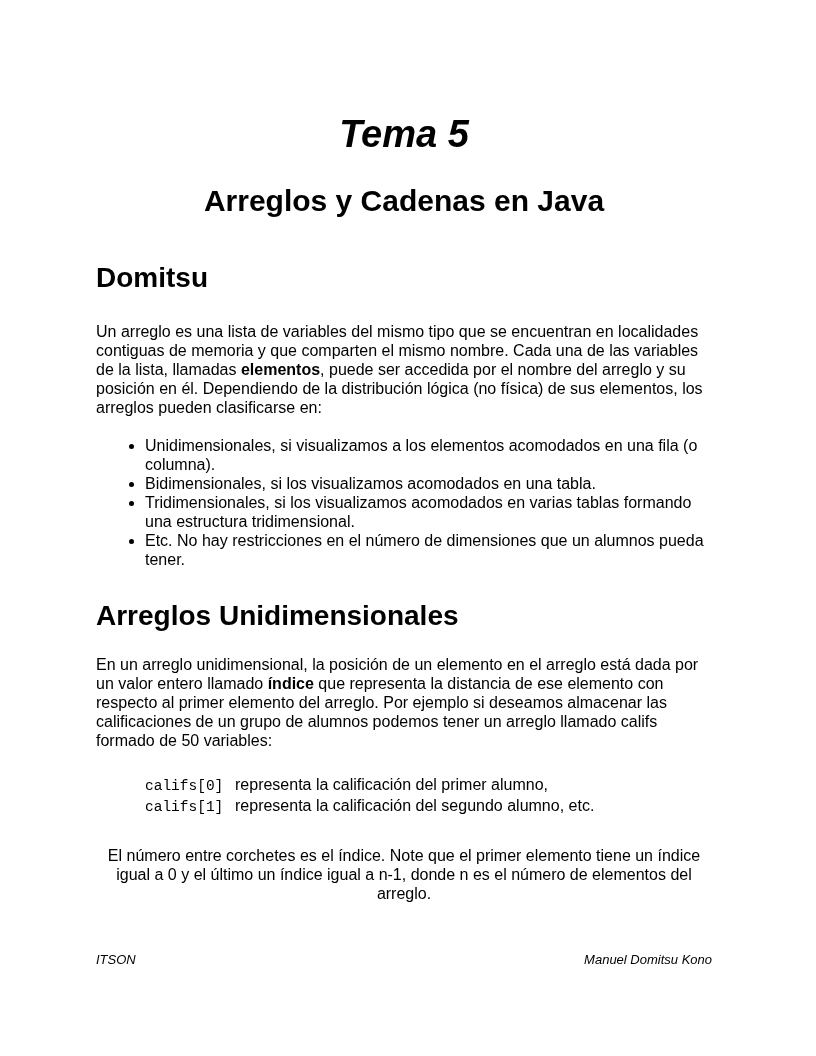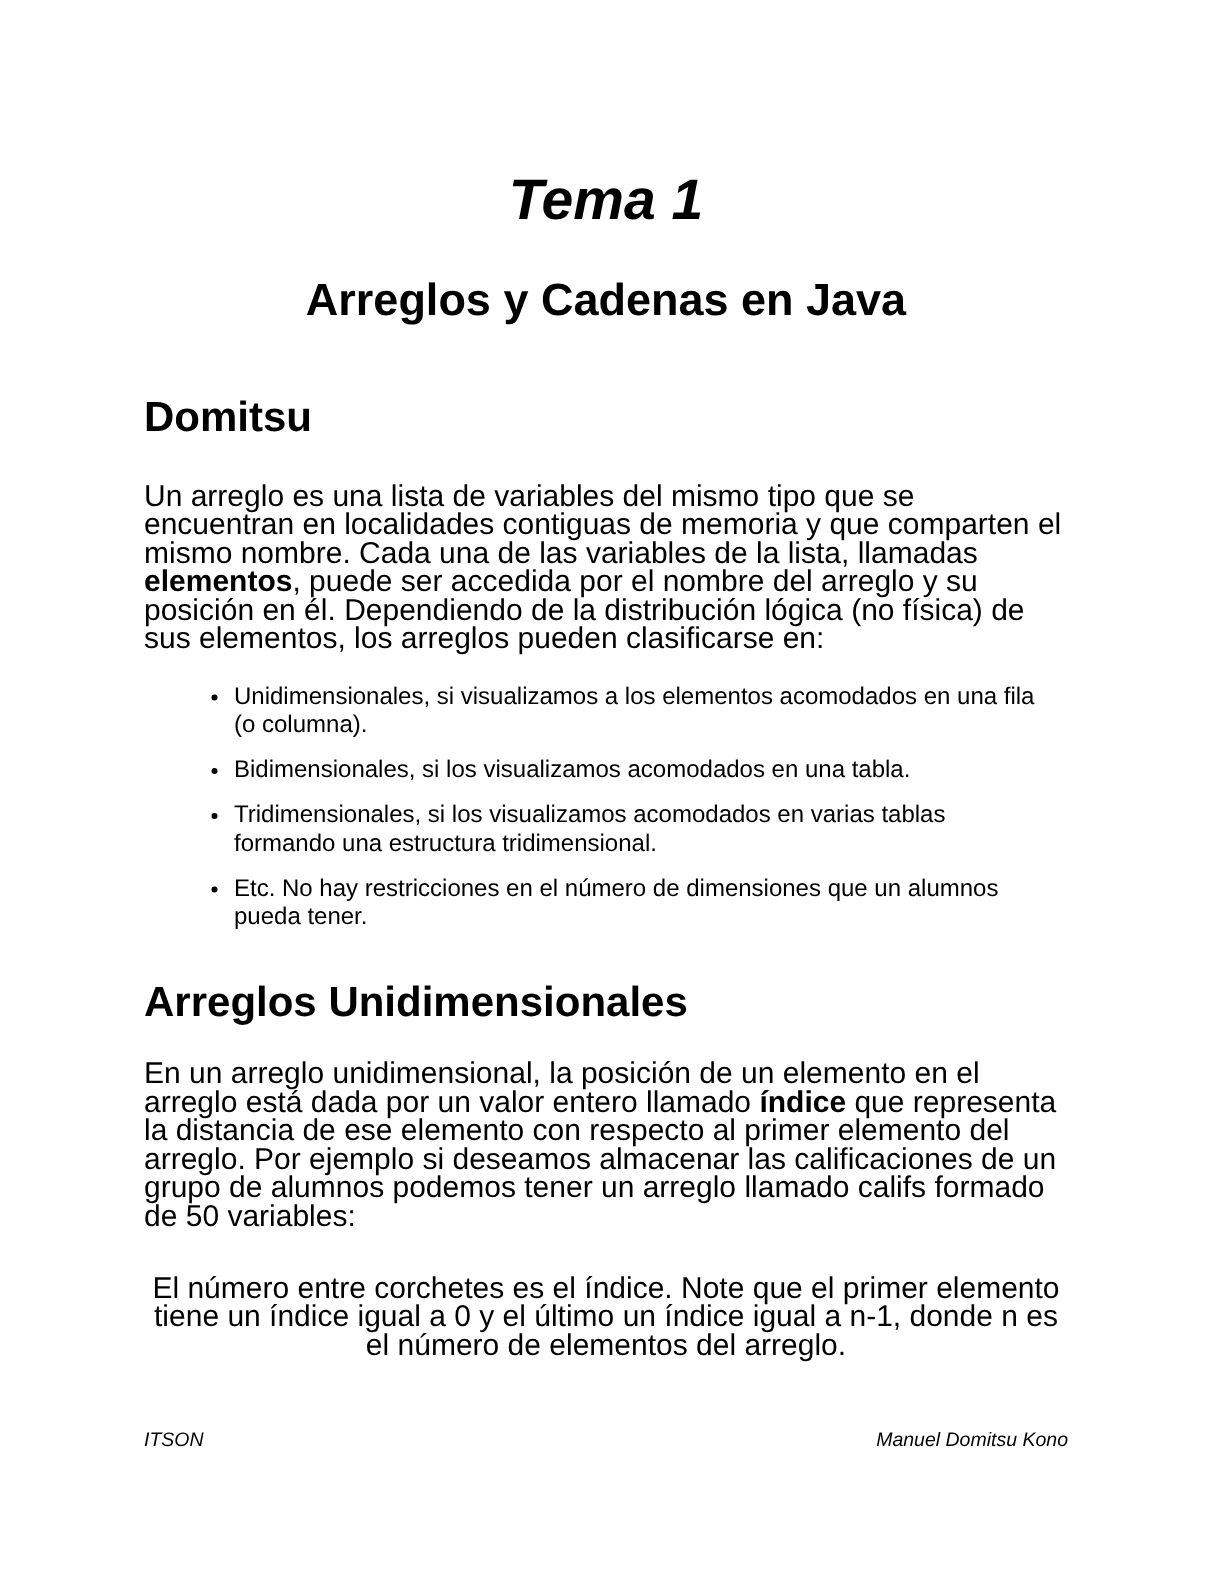--- a/index.html
+++ b/index.html
@@ -37,33 +37,33 @@
     margin: 42px 0 0 0;
     font-size: 28px;
     line-height: 33px;
     font-weight: bold;
   }
   .section-heading.second {
     margin-top: 30px;
   }
   .body-text {
     margin: 28px 0 0 0;
-    font-size: 20px;
+    font-size: 16px;
     line-height: 19px;
   }
   .body-text.tight { margin-top: 23px; }
   .body-text.after-code { margin-top: 29px; text-align: center; }
   .bullet-list {
     margin: 19px 0 0 0;
     padding: 0 0 0 49px;
     font-size: 16px;
     line-height: 19px;
   }
   .bullet-list li {
-    margin: 11px;
+    margin: 0;
     padding: 0;
   }
   .code-block {
     margin: 25px 0 0 0;
     padding-left: 49px;
     font-size: 16px;
     line-height: 19px;
   }
   .code-token {
     display: inline-block;
@@ -83,39 +83,43 @@
     font-style: italic;
   }
   b { font-weight: bold; }
 </style>
 </head>
 <body>
 
 <div class="page">
   <div class="content">
 
-    <h1 class="doc-title">Tema 1</h1>
+    <h1 class="doc-title">Tema 5</h1>
 
     <h2 class="doc-subtitle">Arreglos y Cadenas en Java</h2>
 
     <h3 class="section-heading">Domitsu</h3>
 
     <p class="body-text"><span>Un arreglo es una lista de variables del mismo tipo que se encuentran en localidades contiguas de memoria y que comparten el mismo nombre. Cada una de las variables de la lista, llamadas </span><b>elementos</b><span>, puede ser accedida por el nombre del arreglo y su posición en él. Dependiendo de la distribución lógica (no física) de sus elementos, los arreglos pueden clasificarse en:</span></p>
 
     <ul class="bullet-list">
       <li>Unidimensionales, si visualizamos a los elementos acomodados en una fila (o columna).</li>
       <li>Bidimensionales, si los visualizamos acomodados en una tabla.</li>
       <li>Tridimensionales, si los visualizamos acomodados en varias tablas formando una estructura tridimensional.</li>
       <li>Etc. No hay restricciones en el número de dimensiones que un alumnos pueda tener.</li>
     </ul>
 
     <h3 class="section-heading second">Arreglos Unidimensionales</h3>
 
     <p class="body-text tight"><span>En un arreglo unidimensional, la posición de un elemento en el arreglo está dada por un valor entero llamado </span><b>índice</b><span> que representa la distancia de ese elemento con respecto al primer elemento del arreglo. Por ejemplo si deseamos almacenar las calificaciones de un grupo de alumnos  podemos tener un arreglo llamado califs formado de 50 variables:</span></p>
 
+    <div class="code-block">
+      <div><span class="code-token">califs[0]</span><span>representa la calificación del primer alumno,</span></div>
+      <div><span class="code-token">califs[1]</span><span>representa la calificación del segundo alumno, etc.</span></div>
+    </div>
 
     <p class="body-text after-code">El número entre corchetes es el índice. Note que el primer elemento tiene un índice igual a 0 y el último un índice igual a n-1, donde n es el número de elementos del arreglo.</p>
 
   </div>
 
   <div class="footer">
     <span>ITSON</span>
     <span>Manuel Domitsu Kono</span>
   </div>
 </div>

